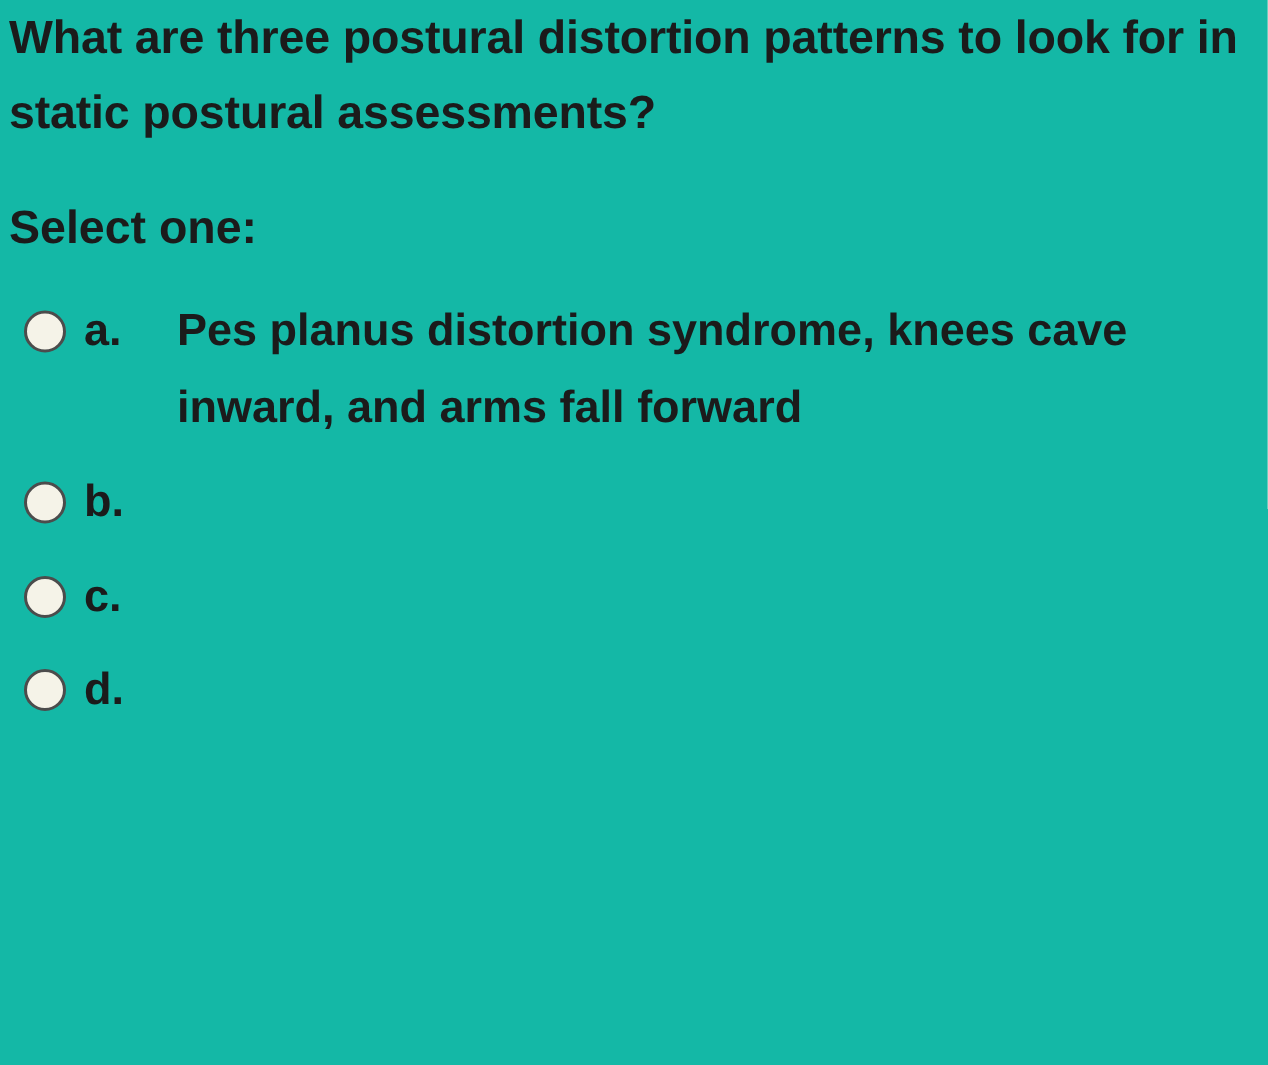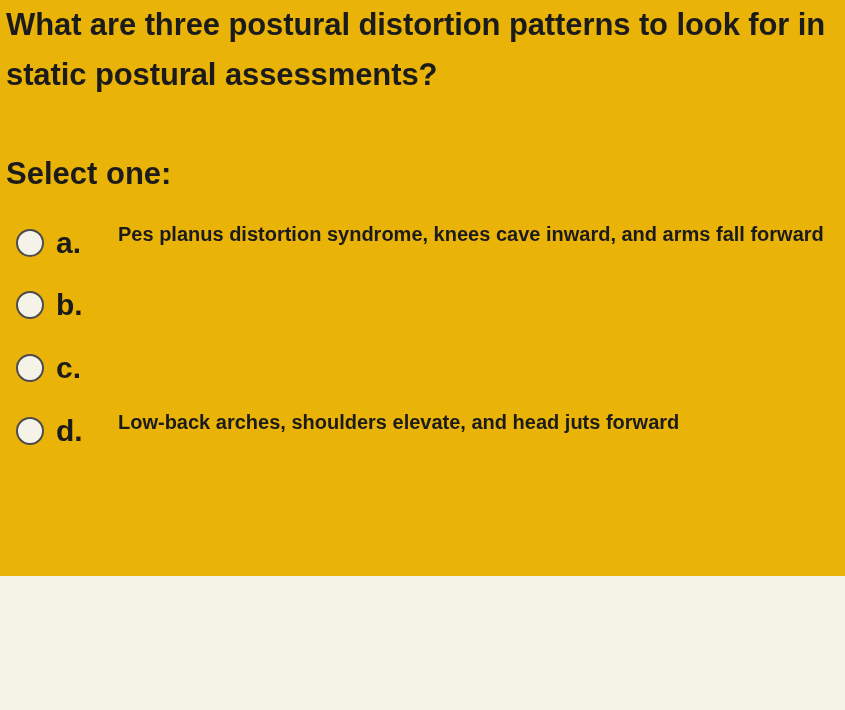--- a/index.html
+++ b/index.html
@@ -9,39 +9,39 @@
   }
   body {
     width: 845px;
     height: 710px;
     overflow: hidden;
     font-family: "Liberation Sans", sans-serif;
     color: #1a1a1a;
   }
   .page {
     width: 845px;
-    height: 576px;
+    height: 710px;
     box-sizing: border-box;
     padding: 0 4px;
-    background: #eab308;
+    background: #14b8a6;
   }
   .question-stem {
     font-size: 31px;
     line-height: 1.62;
     font-weight: 700;
     letter-spacing: -0.1px;
     margin: 0;
     padding: 0 2px;
     color: #1b1b1b;
   }
   .select-one {
     font-size: 31px;
     line-height: 1.3;
     font-weight: 700;
-    margin-top: 54px;
+    margin-top: 32px;
     padding: 0 2px;
     color: #1b1b1b;
   }
   .answers {
     margin-top: 22px;
     padding: 0;
     list-style: none;
   }
   .answer-row {
     display: flex;
@@ -67,21 +67,21 @@
   .letter {
     flex: 0 0 auto;
     width: 62px;
     font-size: 30px;
     line-height: 1.72;
     font-weight: 700;
     color: #1b1b1b;
   }
   .answer-text {
     flex: 1 1 auto;
-    font-size: 20px;
+    font-size: 30px;
     line-height: 1.72;
     font-weight: 700;
     color: #1b1b1b;
     padding-right: 14px;
   }
 </style>
 </head>
 <body>
 
 <div class="page">
@@ -112,17 +112,16 @@
         <span class="radio"></span>
       </div>
       <div class="letter">c.</div>
     </div>
 
     <div class="answer-row">
       <div class="radio-cell">
         <span class="radio"></span>
       </div>
       <div class="letter">d.</div>
-      <div class="answer-text">Low-back arches, shoulders elevate, and head juts forward</div>
     </div>
 
   </div>
 </div>
 
 </body></html>

